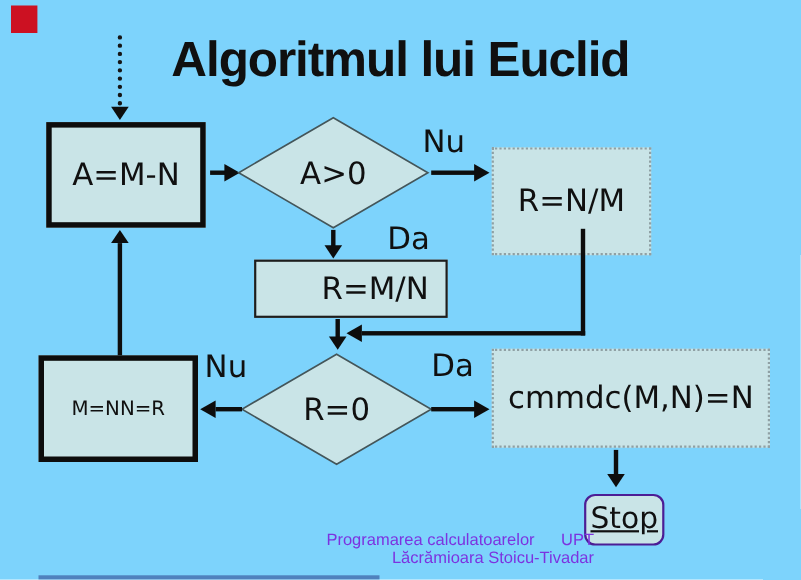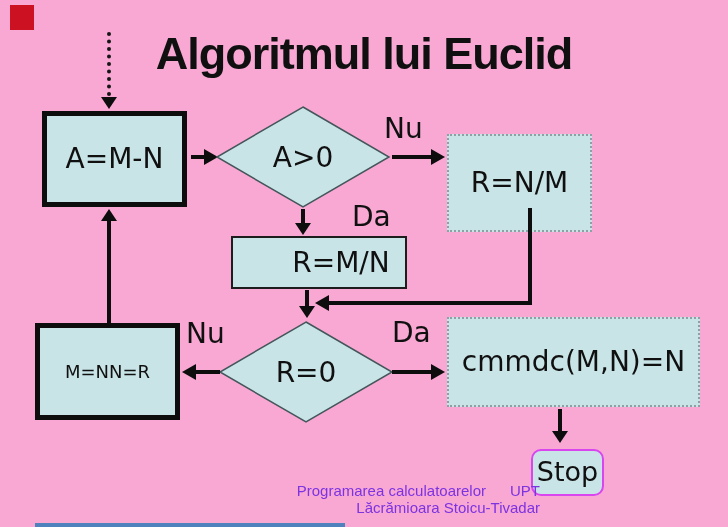--- a/index.html
+++ b/index.html
@@ -1,17 +1,17 @@
 <!DOCTYPE html>
 <html><head>
 <meta charset="utf-8">
 <style>
   html,body{margin:0;padding:0;background:#ffffff;}
   #canvas{
-    position:relative;width:728px;height:527px;background:#f9a8d4;overflow:hidden;
+    position:relative;width:728px;height:527px;background:#7dd3fc;overflow:hidden;
     font-family:"DejaVu Sans","Liberation Sans",sans-serif;color:#101010;
   }
   
   .accent-red{position:absolute;left:10px;top:5px;width:24px;height:25px;background:#cc1122;}
   .accent-blue{position:absolute;left:35px;top:523px;width:310px;height:4px;background:#4f81bd;}
   
   .title{
     position:absolute;left:0;top:28px;width:100%;margin:0;text-align:center;
     font-family:"Liberation Sans",sans-serif;font-weight:bold;font-size:45px;
     letter-spacing:-1px;color:#101010;
@@ -23,21 +23,21 @@
     font-size:28px;line-height:1.2;text-align:center;
   }
   .thick{border:5px solid #0d0d0d;}
   .thin{border:2px solid #1d1d1d;}
   .dashed{border:2px dotted #8fa0a4;}
   .box-assign{left:42px;top:111px;width:145px;height:96px;}
   .box-rnm{left:447px;top:110px;width:145px;height:98px;margin-top:24px;}
   .box-rmn{left:231px;top:236px;width:176px;height:53px;padding-left:44px;}
   .box-swap{left:35px;top:323px;width:145px;height:97px;flex-direction:row;font-size:18px;line-height:34px;}
   .box-result{left:447px;top:317px;width:253px;height:90px;font-size:28px;}
-  .box-stop{left:531px;top:449px;width:73px;height:47px;border:2px solid #d946ef;border-radius:10px;font-size:27px;}
+  .box-stop{left:531px;top:449px;width:73px;height:47px;border:2px solid #4c1d95;border-radius:10px;font-size:27px;text-decoration:underline;}
   .diamond{position:absolute;background:transparent;}
   .d-cond-a{left:215px;top:105px;width:176px;height:104px;}
   .d-cond-r{left:218px;top:320px;width:176px;height:104px;}
   .diamond svg{position:absolute;left:0;top:0;width:100%;height:100%;}
   .diamond polygon{fill:#c9e4e7;stroke:#44565a;stroke-width:1.5;}
   .diamond .dlabel{position:absolute;left:0;top:0;width:100%;height:100%;
     display:flex;align-items:center;justify-content:center;font-size:28px;}
   
   .elabel{position:absolute;font-size:28px;line-height:34px;color:#101010;}
   .nu-a{left:384px;top:112px;}

